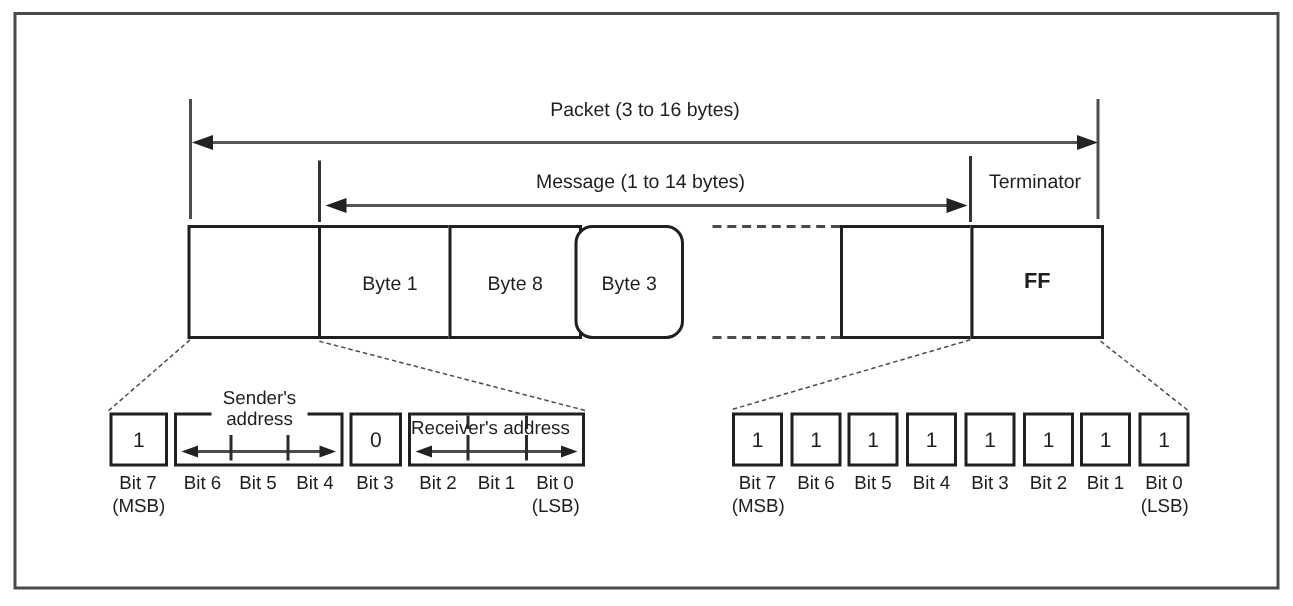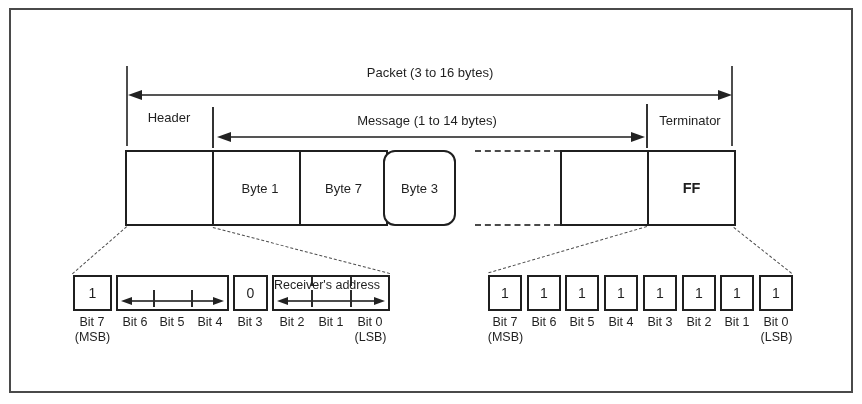--- a/index.html
+++ b/index.html
@@ -48,37 +48,36 @@
 
   <div class="lab" style="left:305px;top:65px;width:250px;">Packet (3 to 16 bytes)</div>
   <div class="vtick" style="left:126px;top:66px;height:80px;"></div>
   <div class="vtick" style="left:731px;top:66px;height:80px;"></div>
   <div class="harrow" style="left:128px;top:90px;width:604px;">
     <i class="ln"></i>
       <i class="ah al"></i>
       <i class="ah ar"></i>
   </div>
 
-  <div class="lab" style="left:119px;top:110px;width:100px;">Header</div>
   <div class="vtick" style="left:212px;top:107px;height:41px;background:#333;"></div>
   <div class="lab" style="left:302px;top:113px;width:250px;">Message (1 to 14 bytes)</div>
   <div class="vtick" style="left:646px;top:104px;height:44px;background:#333;"></div>
   <div class="lab" style="left:640px;top:113px;width:100px;text-align:center;">Terminator</div>
   <div class="harrow" style="left:217px;top:132px;width:428px;">
     <i class="ln"></i>
       <i class="ah al"></i>
       <i class="ah ar"></i>
   </div>
 
   <div class="pcell" style="left:125px;width:89px;"></div>
   <div class="pcell" style="left:212px;width:96px;">
     <span>Byte 1</span>
   </div>
   <div class="pcell" style="left:299px;width:89px;">
-    <span>Byte 7</span>
+    <span>Byte 8</span>
   </div>
   <div class="pcell" style="left:383px;width:73px;border-radius:12px;">
     <span>Byte 3</span>
   </div>
   <div class="pgap" style="left:475px;width:85px;"></div>
   <div class="pcell" style="left:560px;width:89px;"></div>
   <div class="pcell ff" style="left:647px;width:89px;">
     <span>FF</span>
   </div>
 
@@ -89,20 +88,24 @@
 
   <div class="bcell" style="left:73px;width:39px;">
     <span>1</span>
   </div>
   <div class="bcell" style="left:116px;width:113px;"></div>
   <div class="bcell" style="left:233px;width:35px;">
     <span>0</span>
   </div>
   <div class="bcell" style="left:272px;width:118px;"></div>
 
+  <div class="slabel">
+    <div>Sender's</div>
+    <div>address</div>
+  </div>
   <div class="harrow sm" style="left:121px;top:297px;width:103px;">
     <i class="ln"></i>
       <i class="ah al"></i>
       <i class="ah ar"></i>
   </div>
   <div class="btick" style="left:153px;top:290px;height:17px;"></div>
   <div class="btick" style="left:191px;top:290px;height:17px;"></div>
 
   <div class="rlabel">Receiver's address</div>
   <div class="btick" style="left:311px;top:277px;height:9px;"></div>

